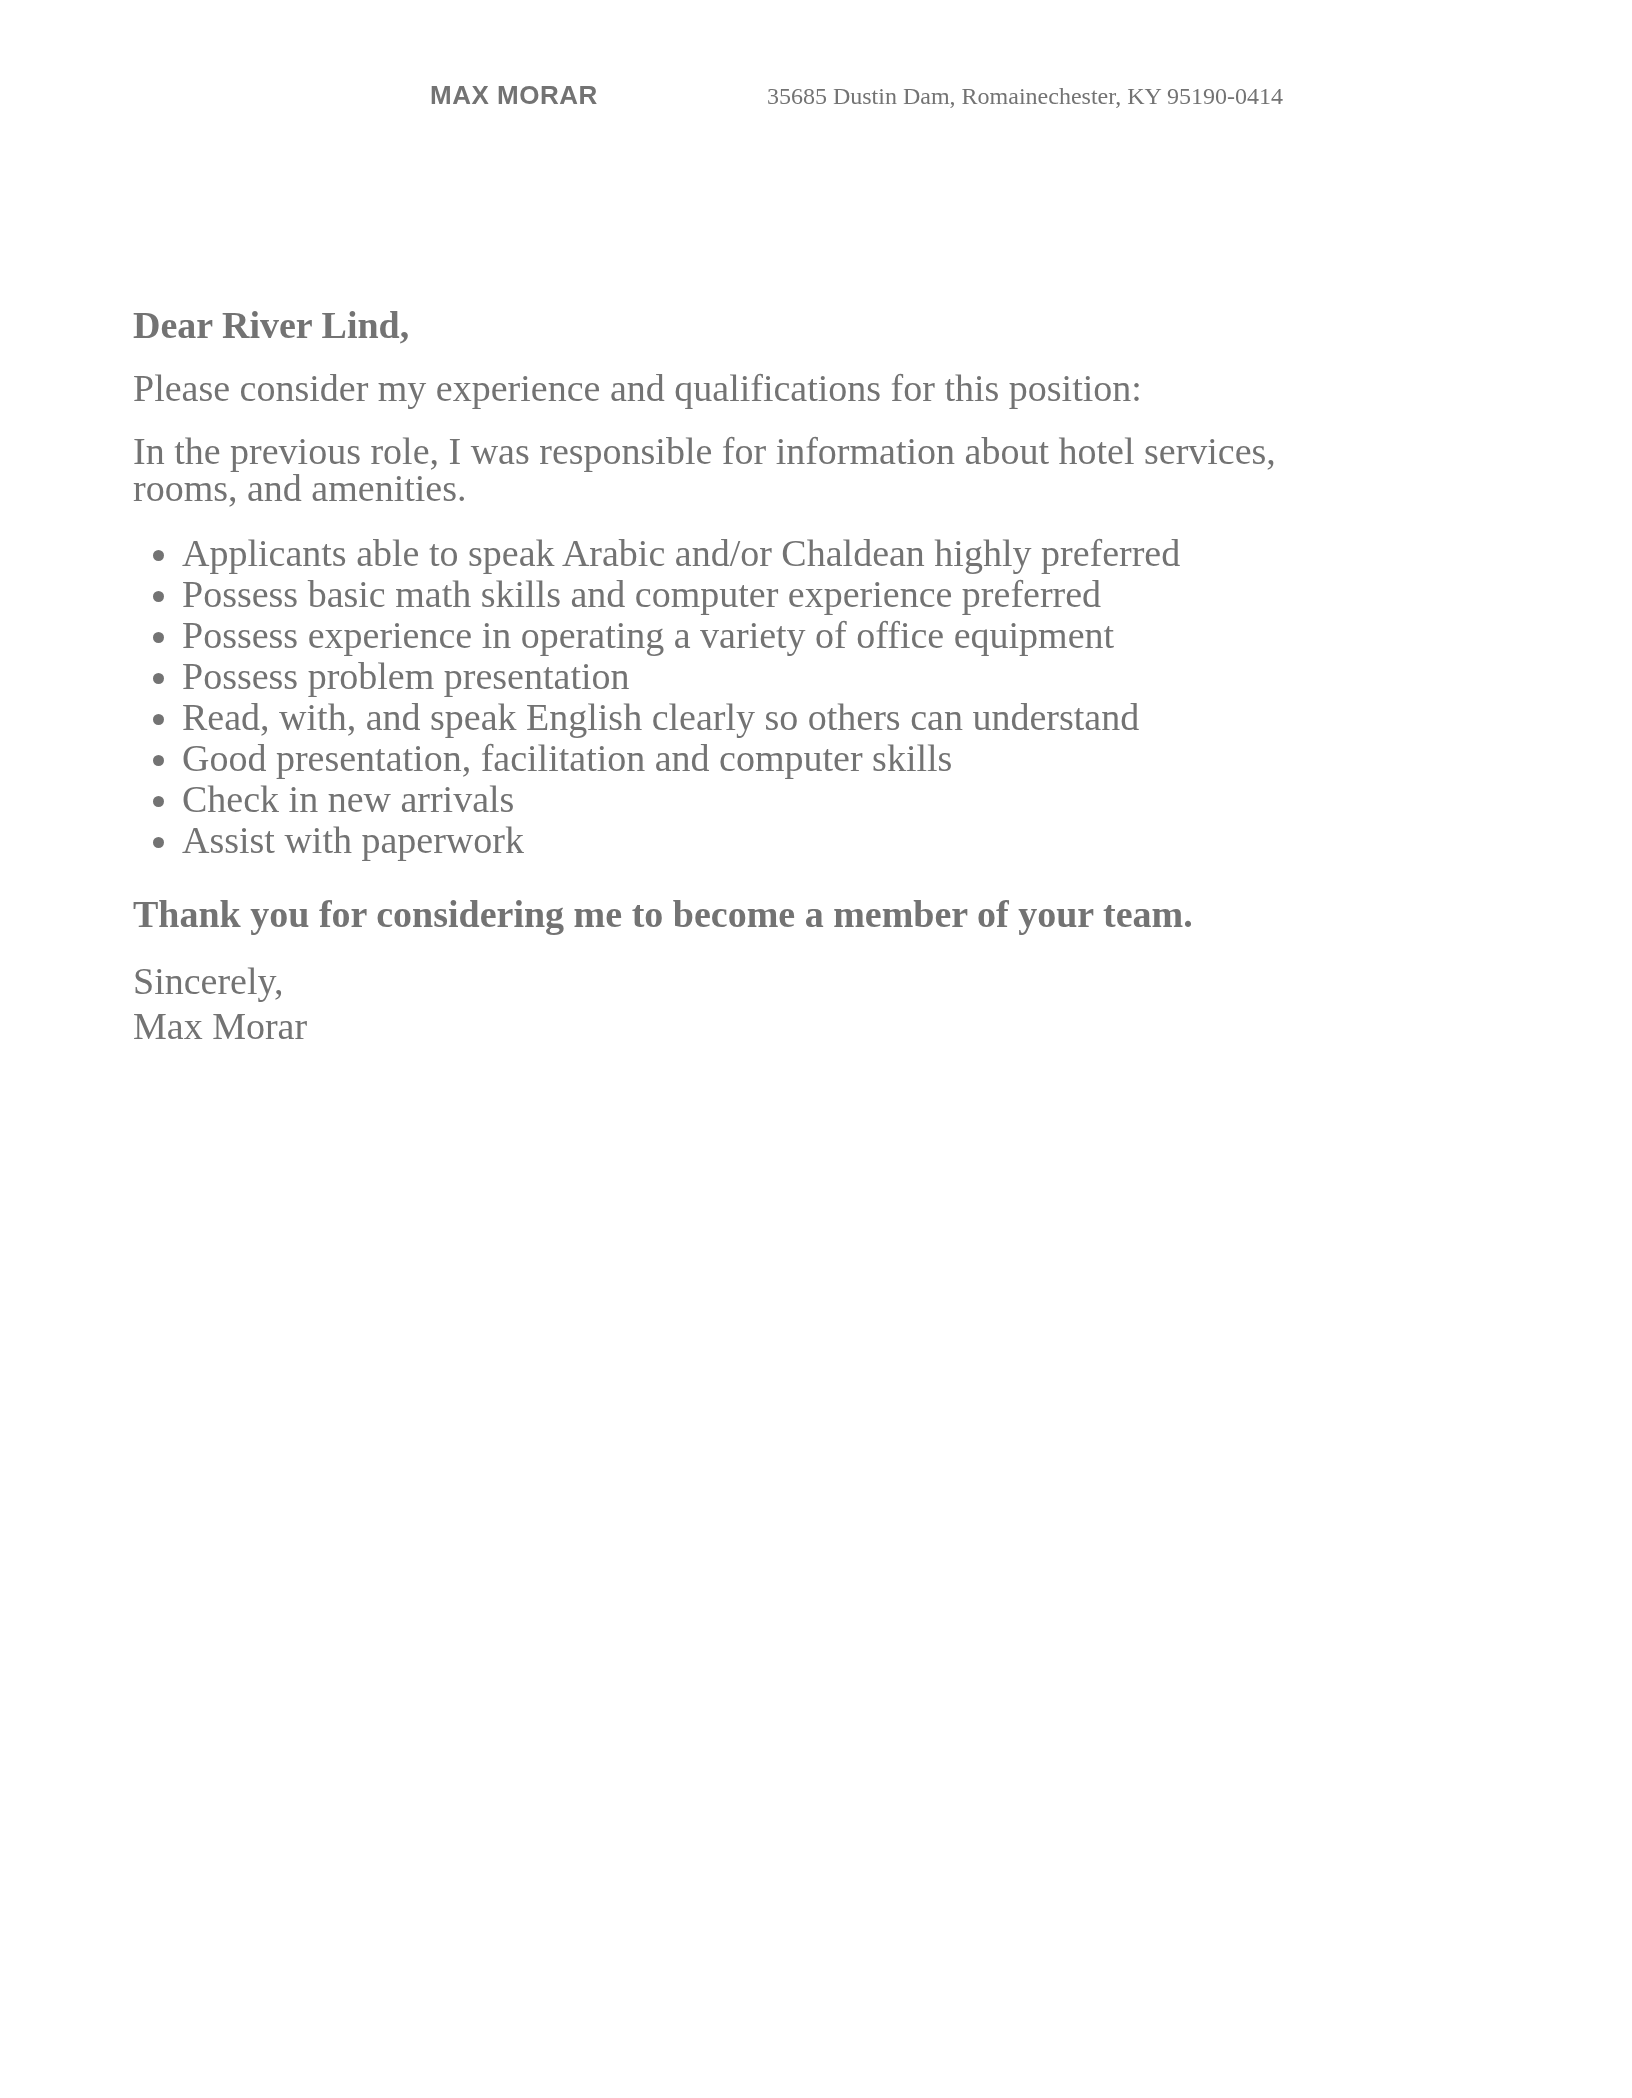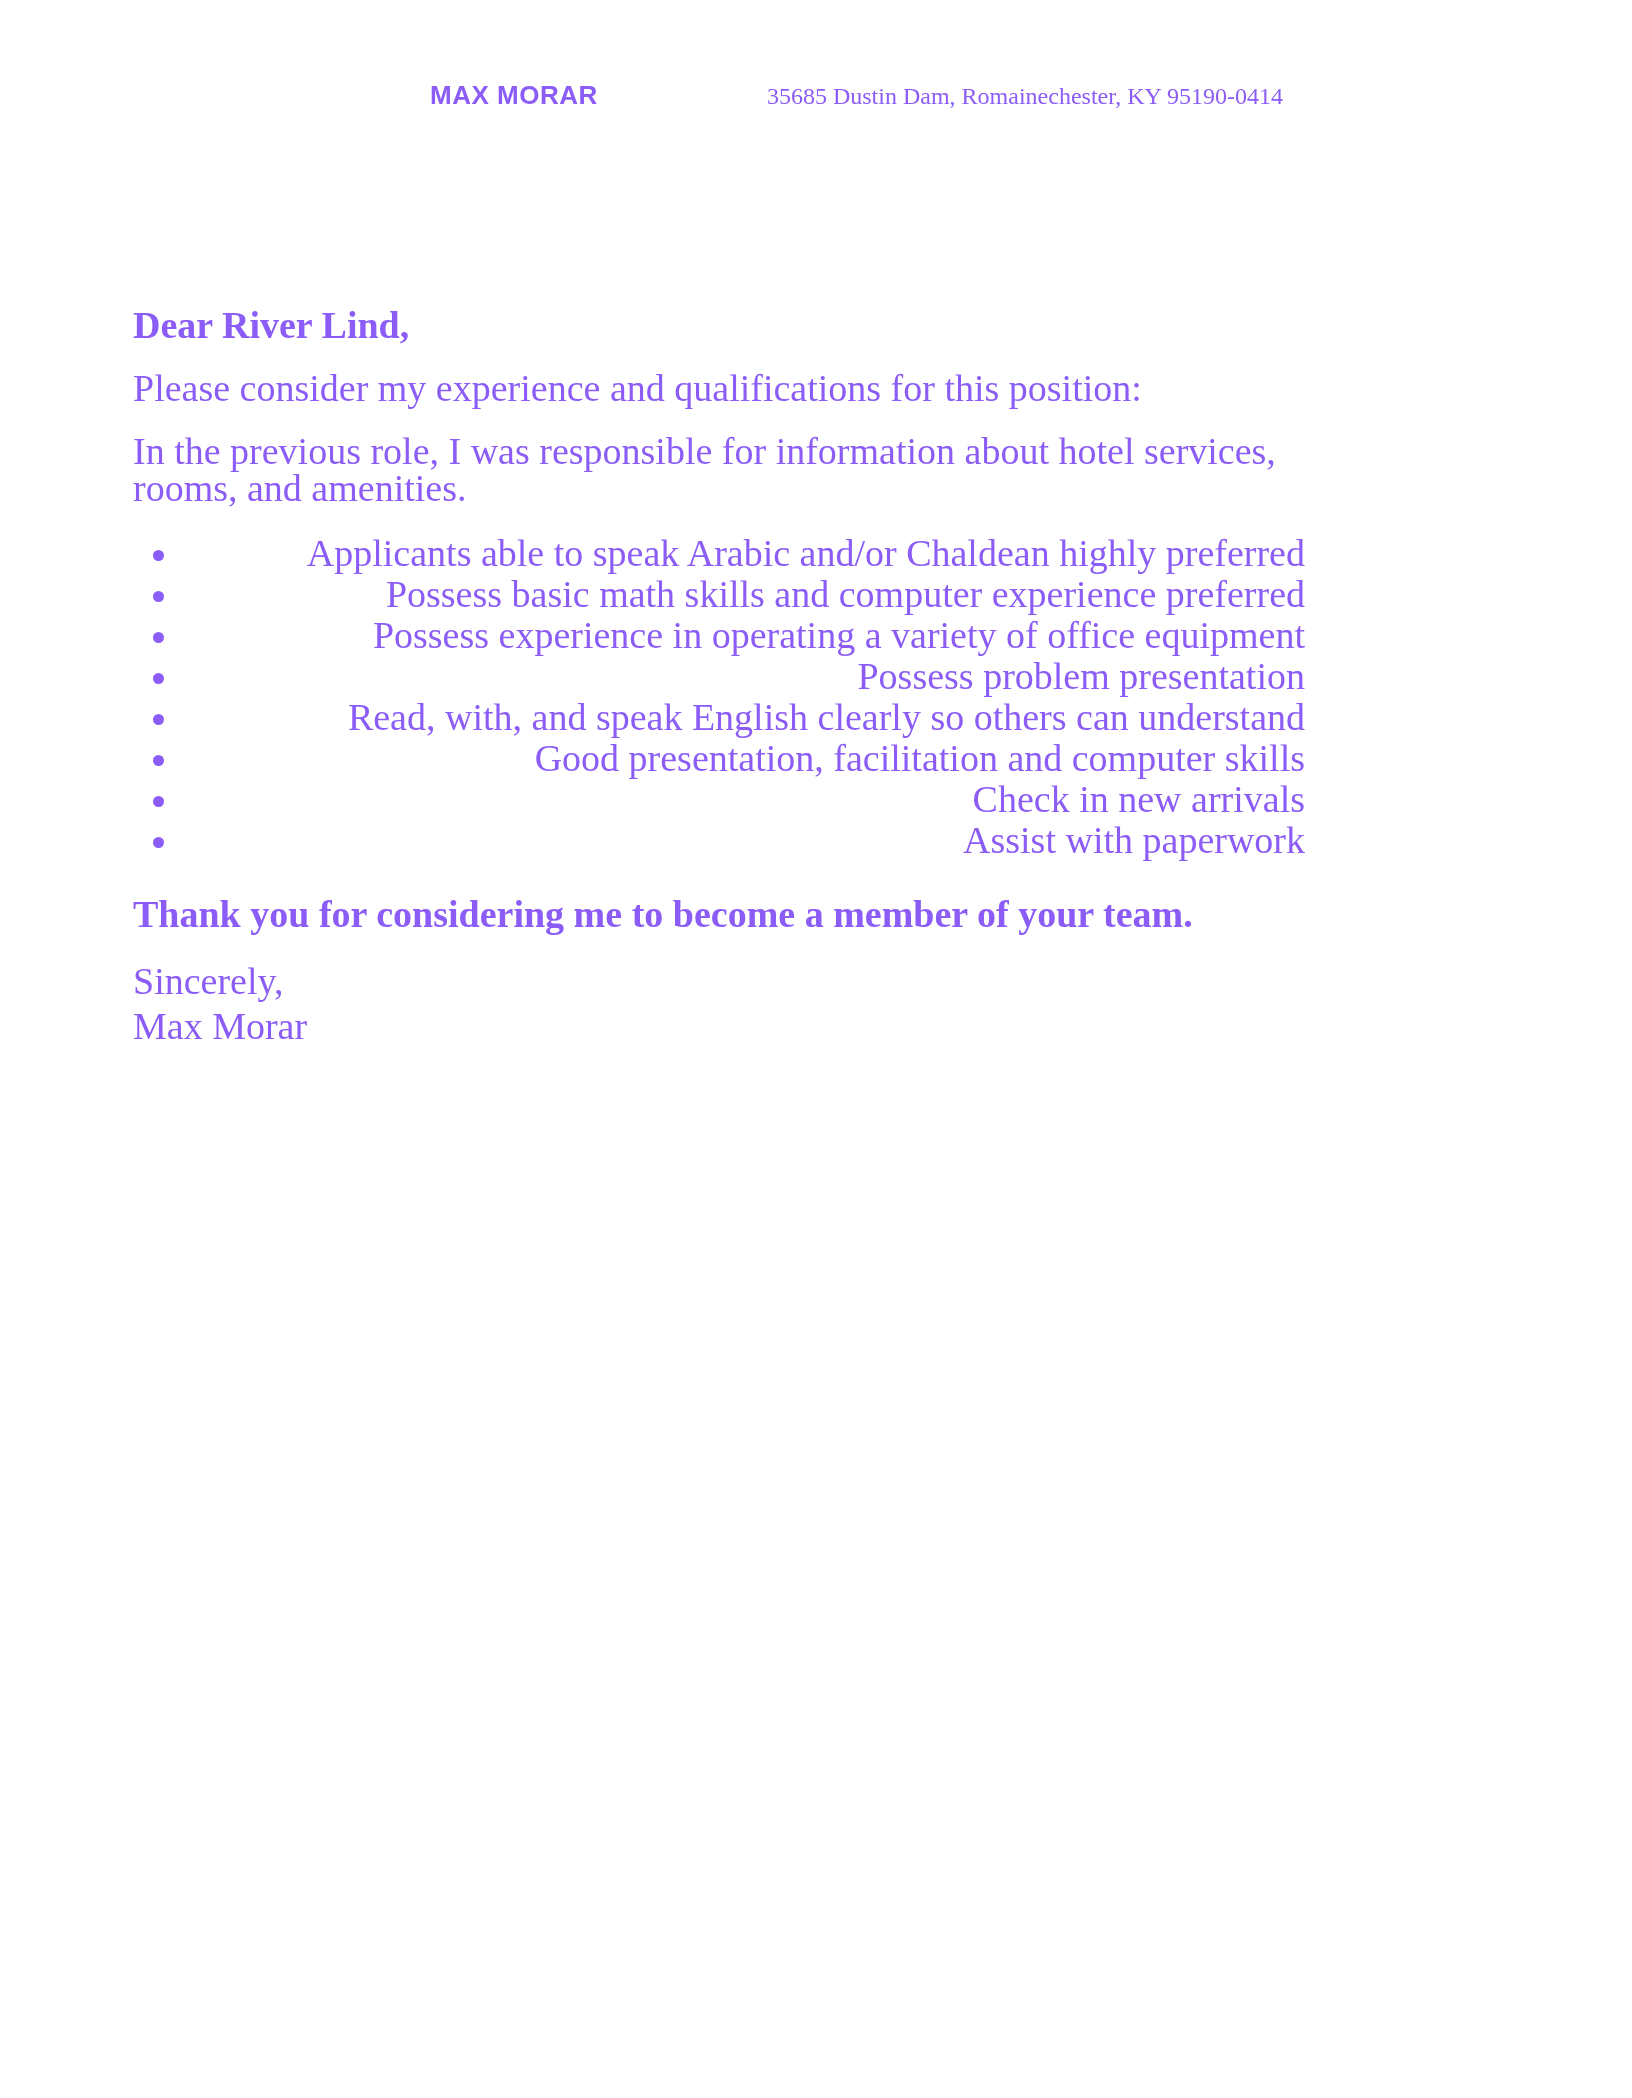--- a/index.html
+++ b/index.html
@@ -5,21 +5,21 @@
   html, body {
     margin: 0;
     padding: 0;
     background: #ffffff;
   }
   .page {
     position: relative;
     width: 1435px;
     height: 2098px;
     background: #ffffff;
-    color: #8b5cf6;
+    color: #737373;
     font-family: "Liberation Serif", serif;
     overflow: hidden;
     box-sizing: border-box;
   }
   .letter-header {
     display: flex;
     align-items: baseline;
     padding-top: 80px;
   }
   .sender-name {
@@ -44,21 +44,20 @@
     margin: 0 0 26px 0;
     line-height: 37px;
   }
   .salutation {
     font-weight: 700;
   }
   .qualifications-list {
     margin: 0;
     padding-left: 49px;
     list-style-type: disc;
-    text-align: right;
   }
   .qualifications-list li {
     line-height: 41px;
   }
   .closing-statement {
     margin-top: 35px !important;
     font-weight: 700;
   }
   .signature-block {
     line-height: 45px;

